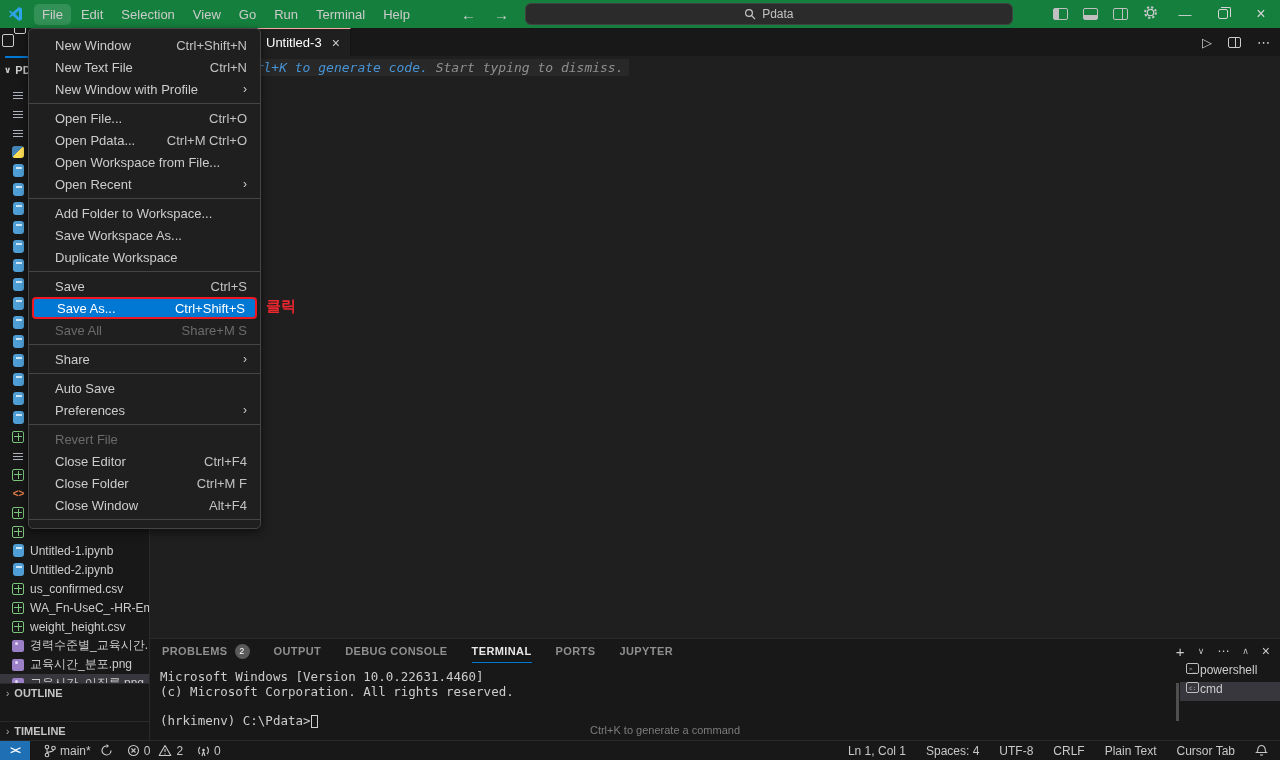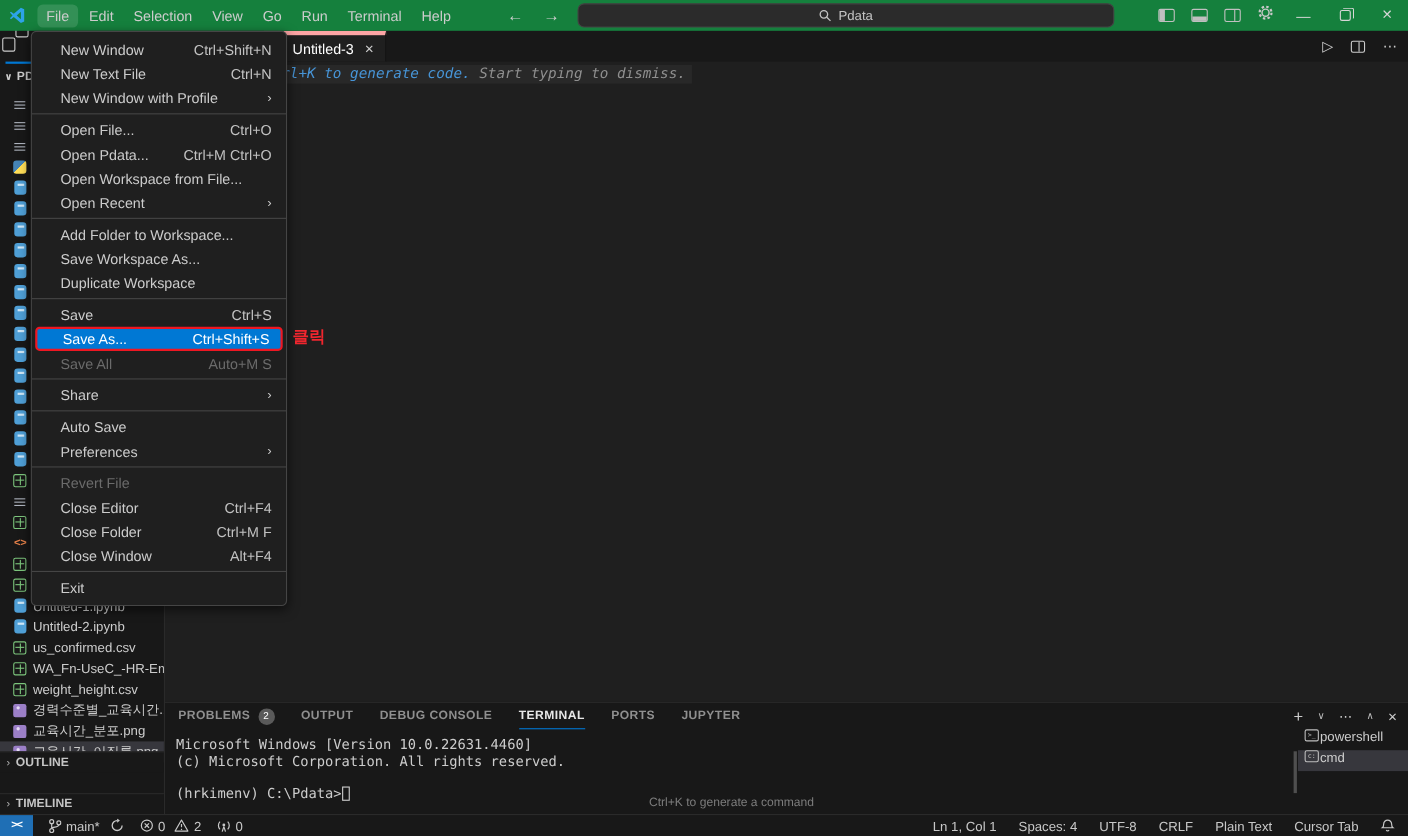--- a/index.html
+++ b/index.html
@@ -64,21 +64,21 @@
   .icon-xml { color:#e8824a; font-size:10px; font-weight:bold; line-height:13px; text-align:center; }
   .collapse-hdr { height:19px; border-top:1px solid #2a2a2a; display:flex; align-items:center;
     gap:5px; padding-left:6px; font-size:11px; font-weight:bold; color:#c5c5c5; background:#181818; }
   .collapse-hdr .chev { font-size:10px; font-weight:normal; color:#b0b0b0; }
   #outline-hdr { position:absolute; left:0; right:0; bottom:38px; }
   #timeline-hdr { position:absolute; left:0; right:0; bottom:0; height:19px; }
 
   
   #editor { position:absolute; top:28px; left:150px; right:0; height:610px; background:#1f1f1f; }
   .tabbar { height:28px; background:#181818; display:flex; align-items:stretch; position:relative; }
-  .tab { margin-left:90px; background:#1f1f1f; border-top:4px solid #fca5a5;
+  .tab { margin-left:90px; background:#1f1f1f; border-top:1px solid #fca5a5;
     border-right:1px solid #141414; display:flex; align-items:center; padding:0 10px; gap:6px; }
   .tab-file-icon { width:10px; height:12px; border:1px solid #8ea4b8; border-radius:1px; }
   .tab-label { font-size:13px; color:#ffffff; }
   .tab-close { font-size:14px; color:#cccccc; margin-left:4px; }
   .editor-actions { position:absolute; right:10px; top:0; height:28px; display:flex;
     align-items:center; gap:16px; font-size:13px; color:#cccccc; }
   .split-icon { width:13px; height:11px; border:1px solid #cccccc; border-radius:2px; position:relative; }
   .split-icon::after { content:""; position:absolute; left:6px; top:0; bottom:0; width:1px; background:#cccccc; }
   .editor-body { position:relative; height:582px; }
   .ghost { position:absolute; left:88px; top:3px; font-size:13px; font-style:italic;
@@ -505,21 +505,21 @@
     <div class="menu-item">
       <span class="mi-label">Save</span>
       <span class="mi-right">Ctrl+S</span>
     </div>
     <div class="menu-item highlighted">
       <span class="mi-label">Save As...</span>
       <span class="mi-right">Ctrl+Shift+S</span>
     </div>
     <div class="menu-item disabled">
       <span class="mi-label">Save All</span>
-      <span class="mi-right">Auto+M S</span>
+      <span class="mi-right">Share+M S</span>
     </div>
     <div class="menu-sep"></div>
     <div class="menu-item">
       <span class="mi-label">Share</span>
       <span class="mi-chevron">›</span>
     </div>
     <div class="menu-sep"></div>
     <div class="menu-item">
       <span class="mi-label">Auto Save</span>
     </div>
@@ -537,17 +537,14 @@
     </div>
     <div class="menu-item">
       <span class="mi-label">Close Folder</span>
       <span class="mi-right">Ctrl+M F</span>
     </div>
     <div class="menu-item">
       <span class="mi-label">Close Window</span>
       <span class="mi-right">Alt+F4</span>
     </div>
     <div class="menu-sep"></div>
-    <div class="menu-item">
-      <span class="mi-label">Exit</span>
-    </div>
   </div>
 <div id="click-note">클릭</div>
 
 </body></html>

